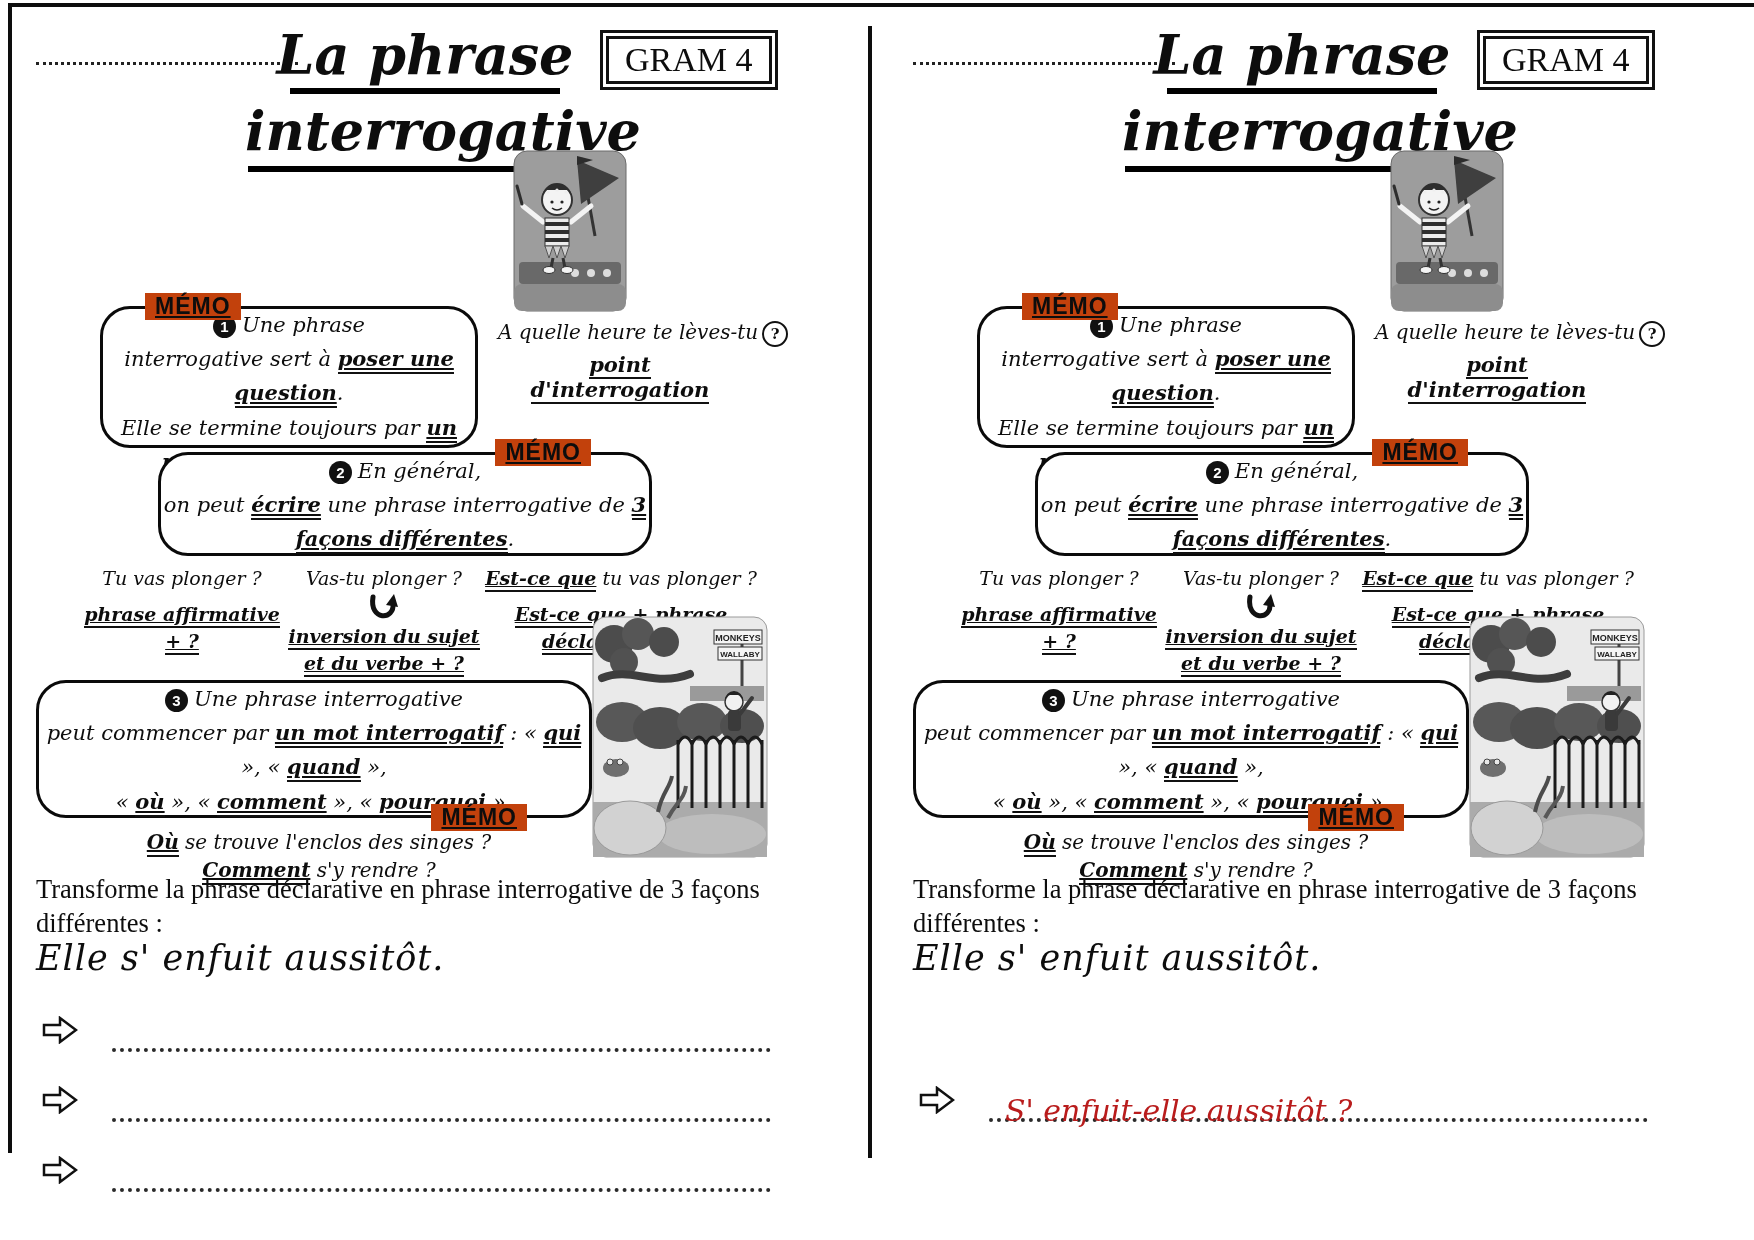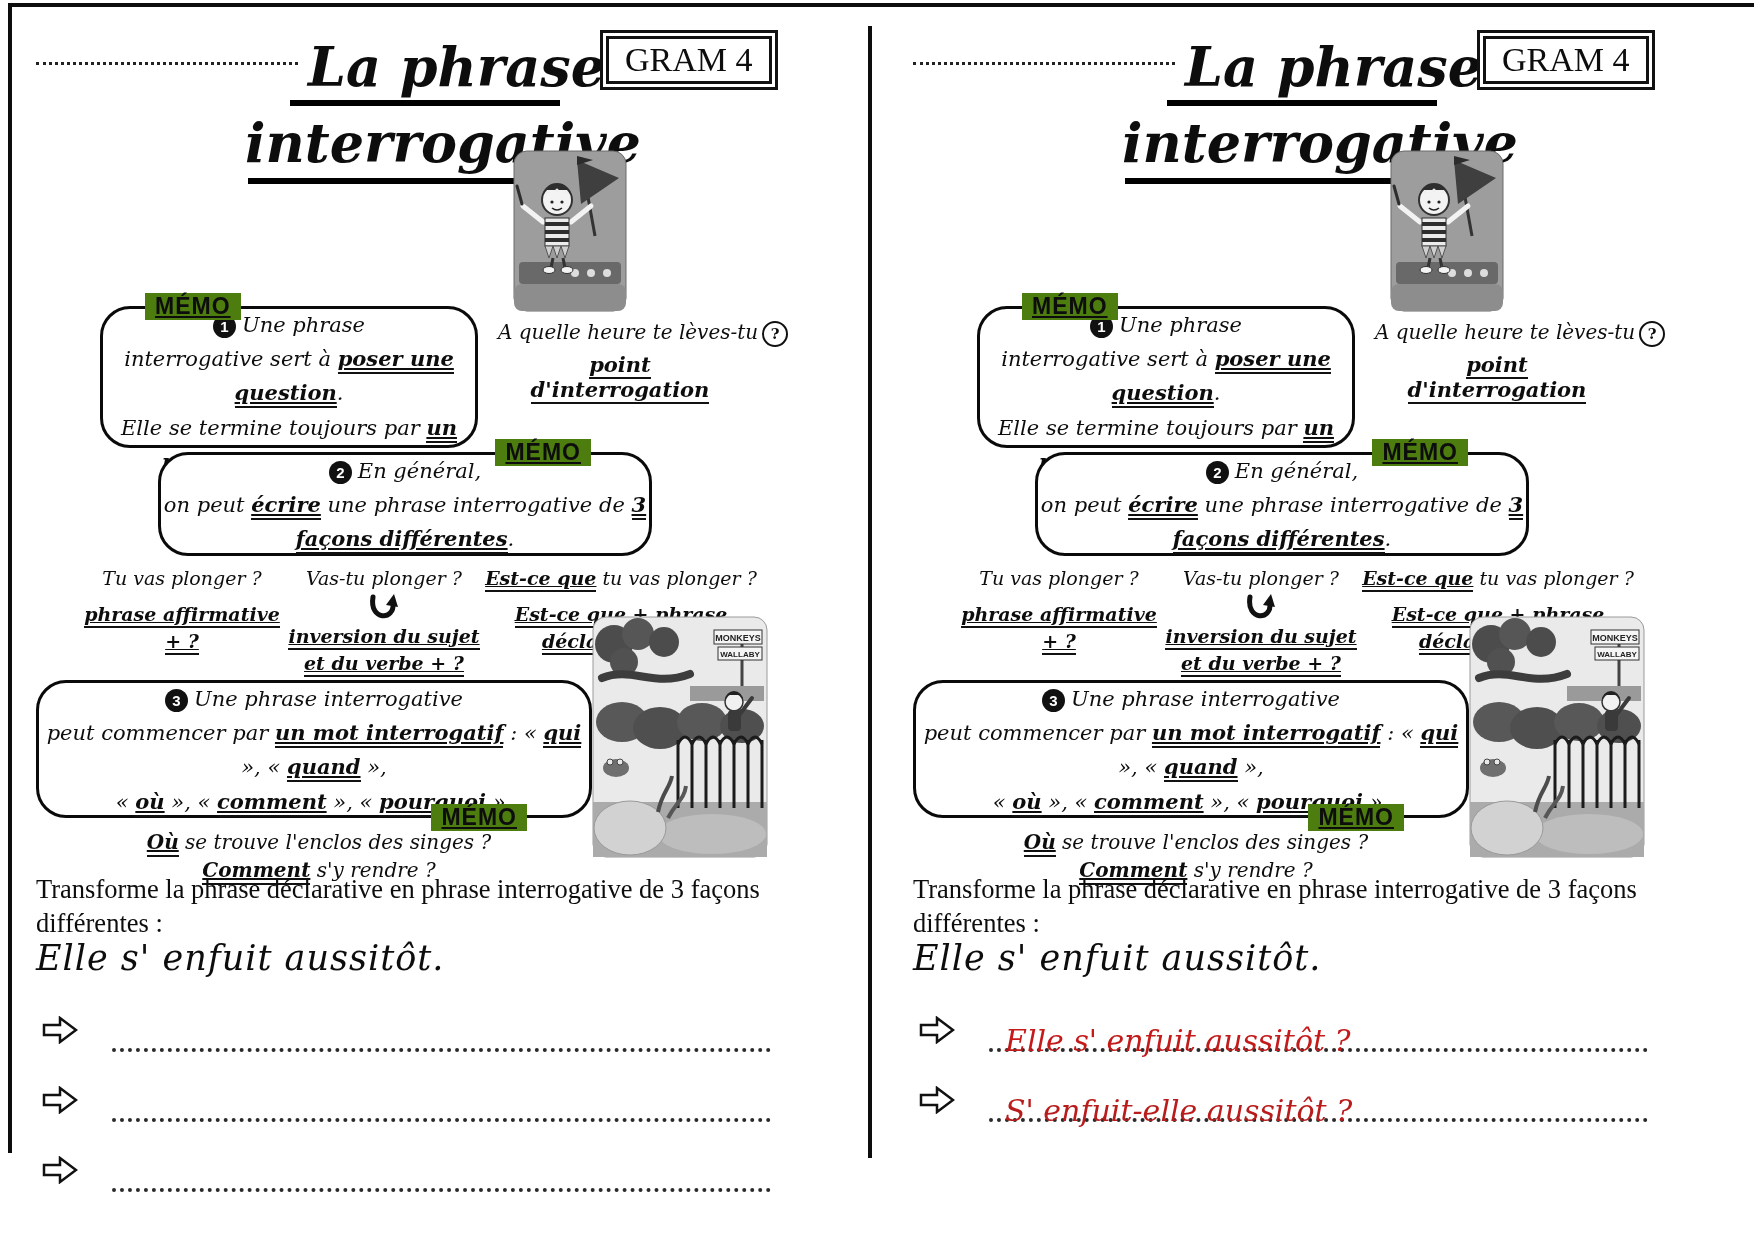--- a/index.html
+++ b/index.html
@@ -15,21 +15,21 @@
   .panel:nth-of-type(2){left:877px;}
 
   .cursive{font-family:"DejaVu Serif",serif;font-style:italic;}
   .seg-bu{font-weight:bold;text-decoration:underline;border-bottom:2px solid #111;padding-bottom:1px;}
   .numb{display:inline-flex;align-items:center;justify-content:center;width:23px;height:23px;
         background:#111;color:#fff;border-radius:50%;font-family:"Liberation Sans",sans-serif;
         font-style:normal;font-weight:bold;font-size:15px;vertical-align:middle;margin-right:6px;}
 
   .name-line{position:absolute;left:36px;top:50px;width:262px;height:12px;border-bottom:3px dotted #222;}
 
-  .page-title{position:absolute;left:245px;top:40px;width:360px;text-align:right;}
+  .page-title{position:absolute;left:245px;top:28px;width:360px;text-align:center;}
   .title-line{font-family:"DejaVu Serif",serif;font-style:italic;font-weight:bold;font-size:54px;line-height:1.0;}
   .title-bar{height:6px;background:#000;margin:6px auto 10px auto;}
   .bar1{width:270px;}
   .bar2{width:355px;margin-top:8px;}
 
   .gram-badge{position:absolute;left:600px;top:30px;border:3px solid #111;padding:3px;background:#fff;}
   .gram-inner{border:3px solid #111;padding:2px 16px;font-family:"Liberation Serif",serif;font-size:34px;}
 
   .fig{position:absolute;}
   .pirate-fig{left:513px;top:150px;width:114px;height:162px;}
@@ -37,21 +37,21 @@
 
   .pirate-caption{position:absolute;left:498px;top:320px;width:276px;text-align:center;font-size:20px;white-space:nowrap;}
   .qcircle{display:inline-flex;align-items:center;justify-content:center;width:22px;height:22px;
            border:2.5px solid #111;border-radius:50%;font-weight:bold;font-size:15px;margin-left:4px;
            font-style:normal;vertical-align:middle;}
   .pirate-caption-label{position:absolute;left:505px;top:352px;width:230px;text-align:center;
                         font-size:21px;font-weight:bold;}
   .pirate-caption-label span{border-bottom:2px solid #111;}
 
   .memo-box{position:absolute;border:3px solid #0a0a0a;border-radius:30px;background:#fff;}
-  .memo-tag{position:absolute;background:#4d7c0f;padding:0 10px;font-family:"Liberation Sans",sans-serif;
+  .memo-tag{position:absolute;background:#c2410c;padding:0 10px;font-family:"Liberation Sans",sans-serif;
             font-weight:bold;font-size:23px;text-decoration:underline;letter-spacing:1px;}
   .memo1{left:100px;top:306px;width:372px;height:136px;}
   .memo1 .memo-tag{left:42px;top:-16px;}
   .memo2{left:158px;top:452px;width:488px;height:98px;}
   .memo2 .memo-tag{right:58px;top:-16px;}
   .memo3{left:36px;top:680px;width:550px;height:132px;}
   .memo3 .memo-tag{right:62px;bottom:-16px;}
   .memo-body{font-size:21px;}
   .memo-body .tline{text-align:center;line-height:1.58;}
 
@@ -431,28 +431,20 @@
       <circle cx="18" cy="146" r="3" fill="#e8e8e8" stroke="#444"></circle>
         <circle cx="28" cy="146" r="3" fill="#e8e8e8" stroke="#444"></circle>
       <ellipse cx="38" cy="212" rx="36" ry="27" fill="#d2d2d2" stroke="#9a9a9a"></ellipse>
       <path d="M66,196 C70,176 78,172 80,160" stroke="#4c4c4c" stroke-width="4" fill="none"></path>
       <path d="M76,202 C84,186 92,184 94,170" stroke="#575757" stroke-width="4" fill="none"></path>
     </svg>
 
     <div class="prompt">Transforme la phrase déclarative en phrase interrogative de 3 façons différentes :</div>
     <div class="sentence cursive">Elle s' enfuit aussitôt.</div>
 
-    <div class="answer-row row1">
-      <svg class="answer-arrow" width="36" height="28" viewBox="0 0 36 28">
-        <polygon points="2,9 18,9 18,2 34,14 18,26 18,19 2,19" fill="#fff" stroke="#111" stroke-width="2.5"></polygon>
-      </svg>
-      <div class="answer-line">
-        <span class="answer-text cursive red-ink" style="color: rgb(196, 26, 26);">Elle s' enfuit aussitôt ?</span>
-      </div>
-    </div>
     <div class="answer-row row2">
       <svg class="answer-arrow" width="36" height="28" viewBox="0 0 36 28">
         <polygon points="2,9 18,9 18,2 34,14 18,26 18,19 2,19" fill="#fff" stroke="#111" stroke-width="2.5"></polygon>
       </svg>
       <div class="answer-line">
         <span class="answer-text cursive red-ink" style="color: #b91c1c;">S' enfuit-elle aussitôt ?</span>
       </div>
     </div>
 
   </section>

